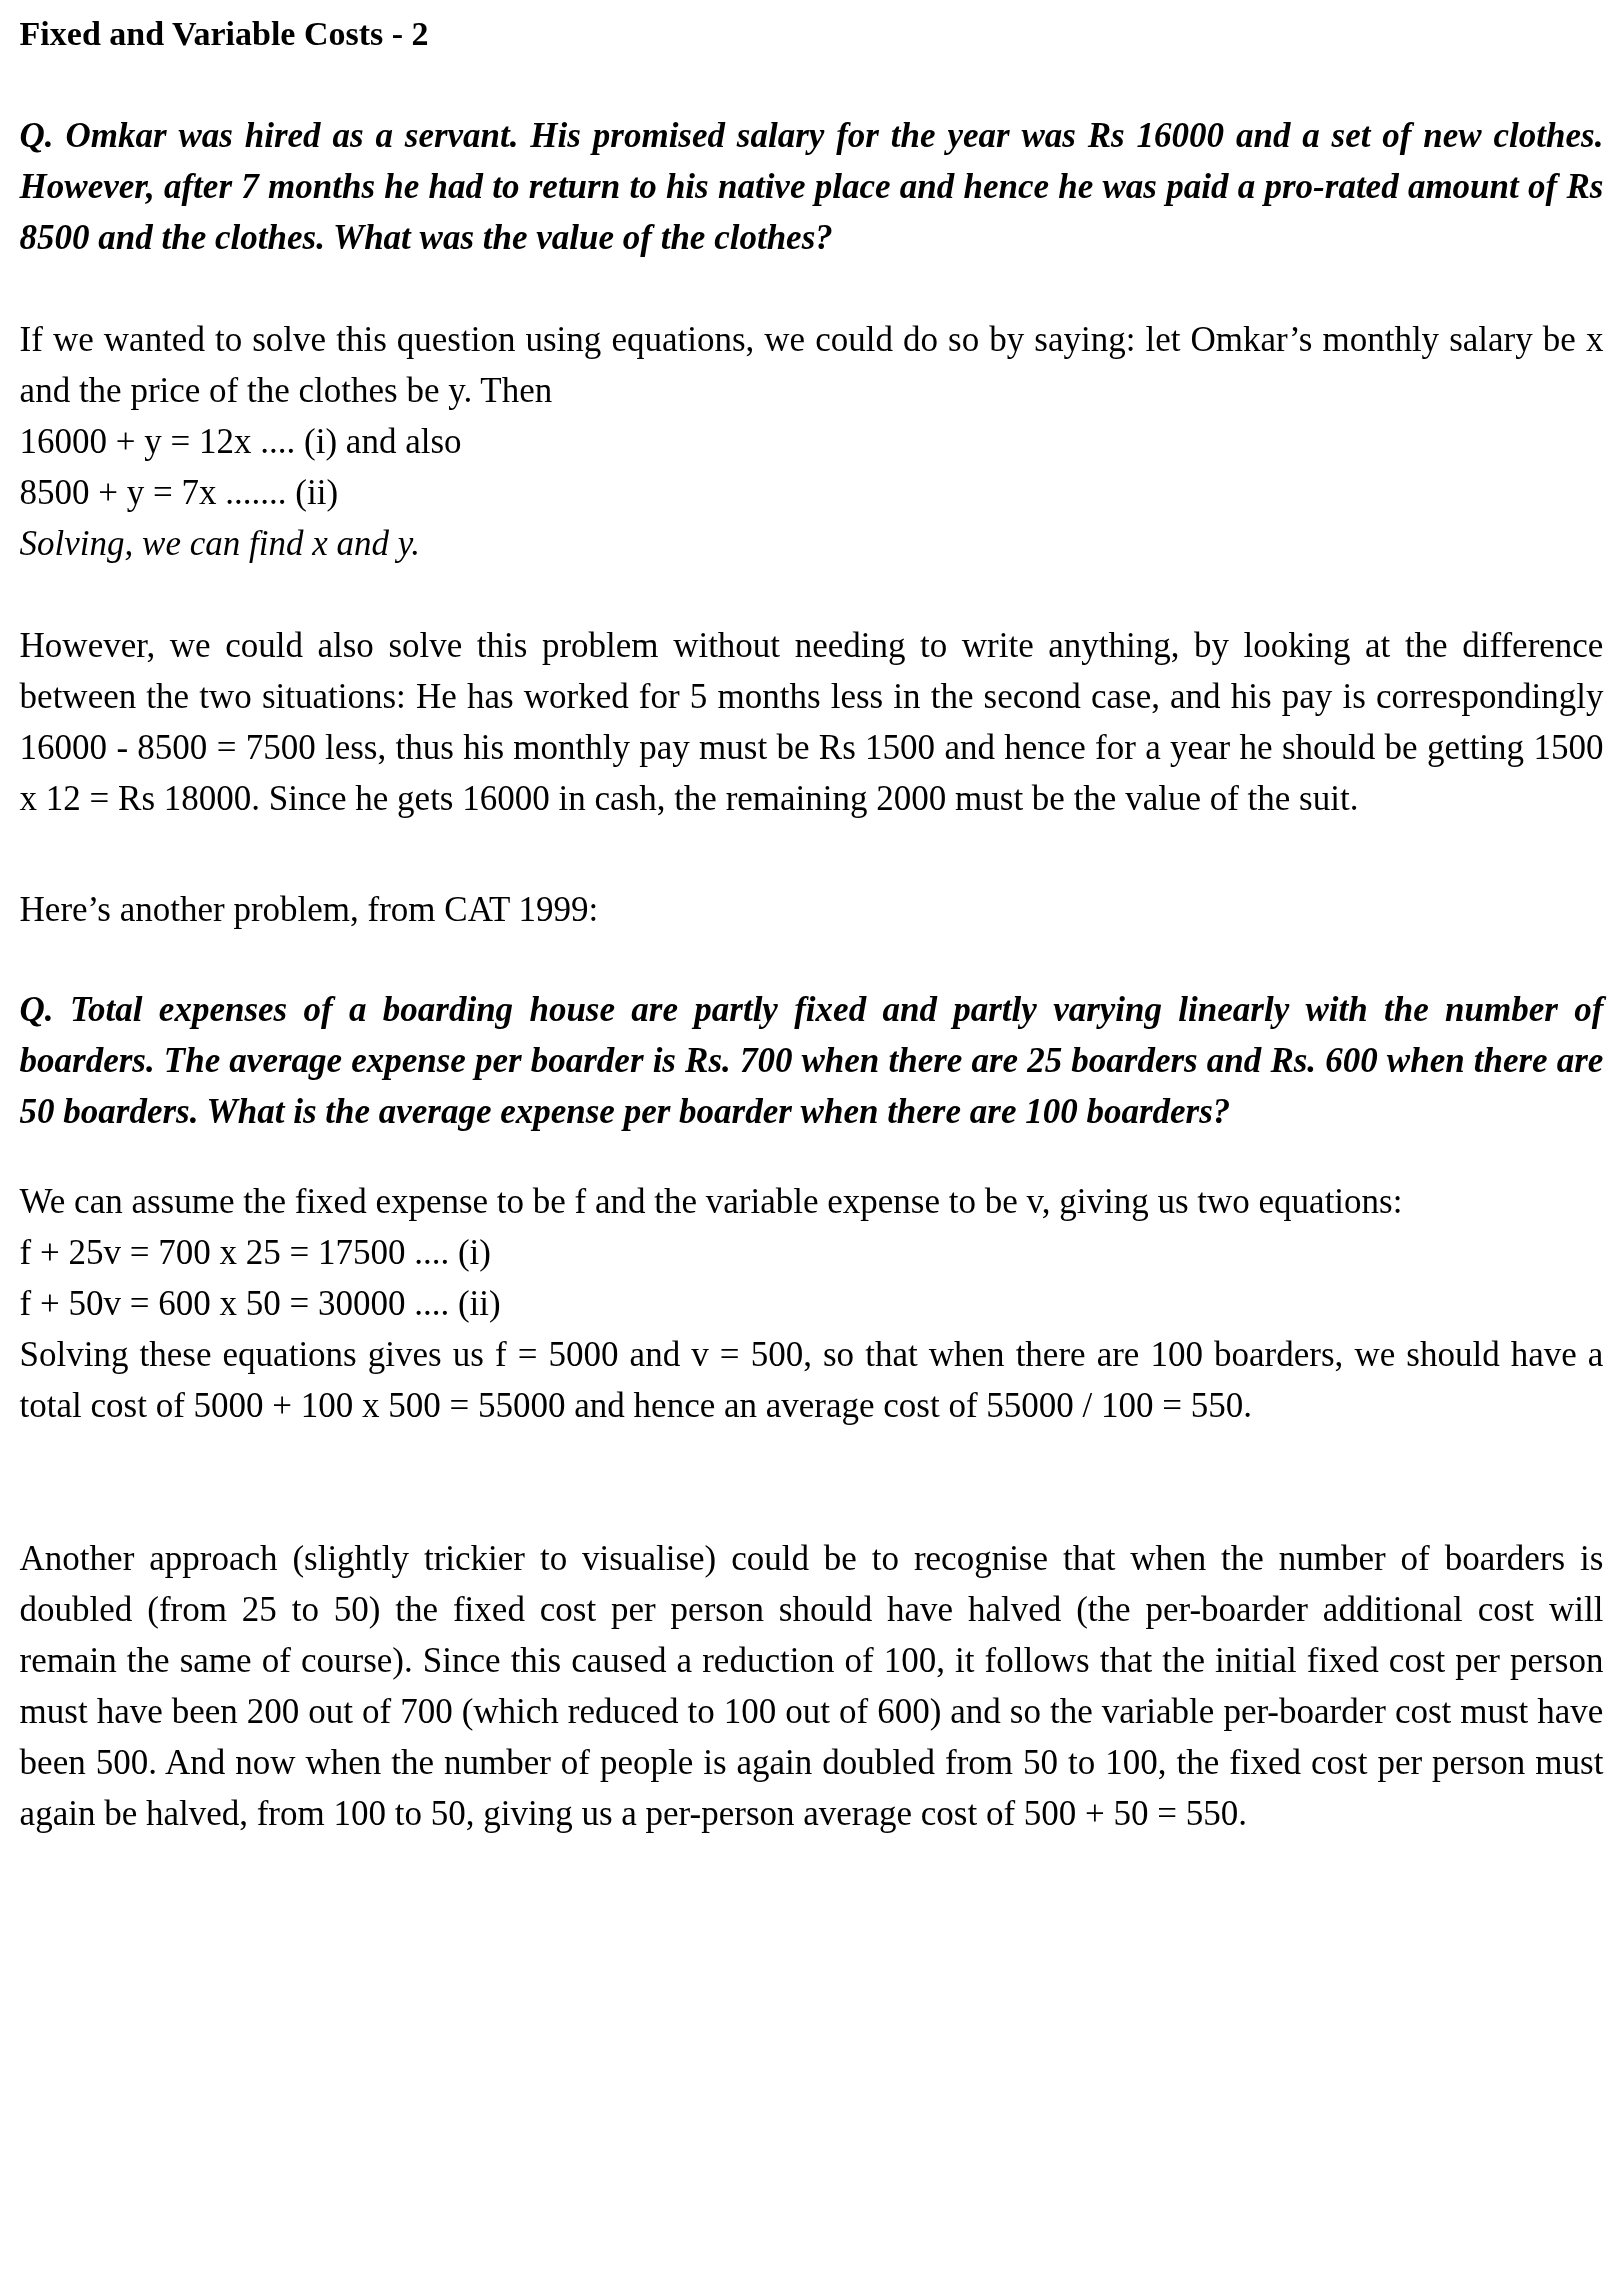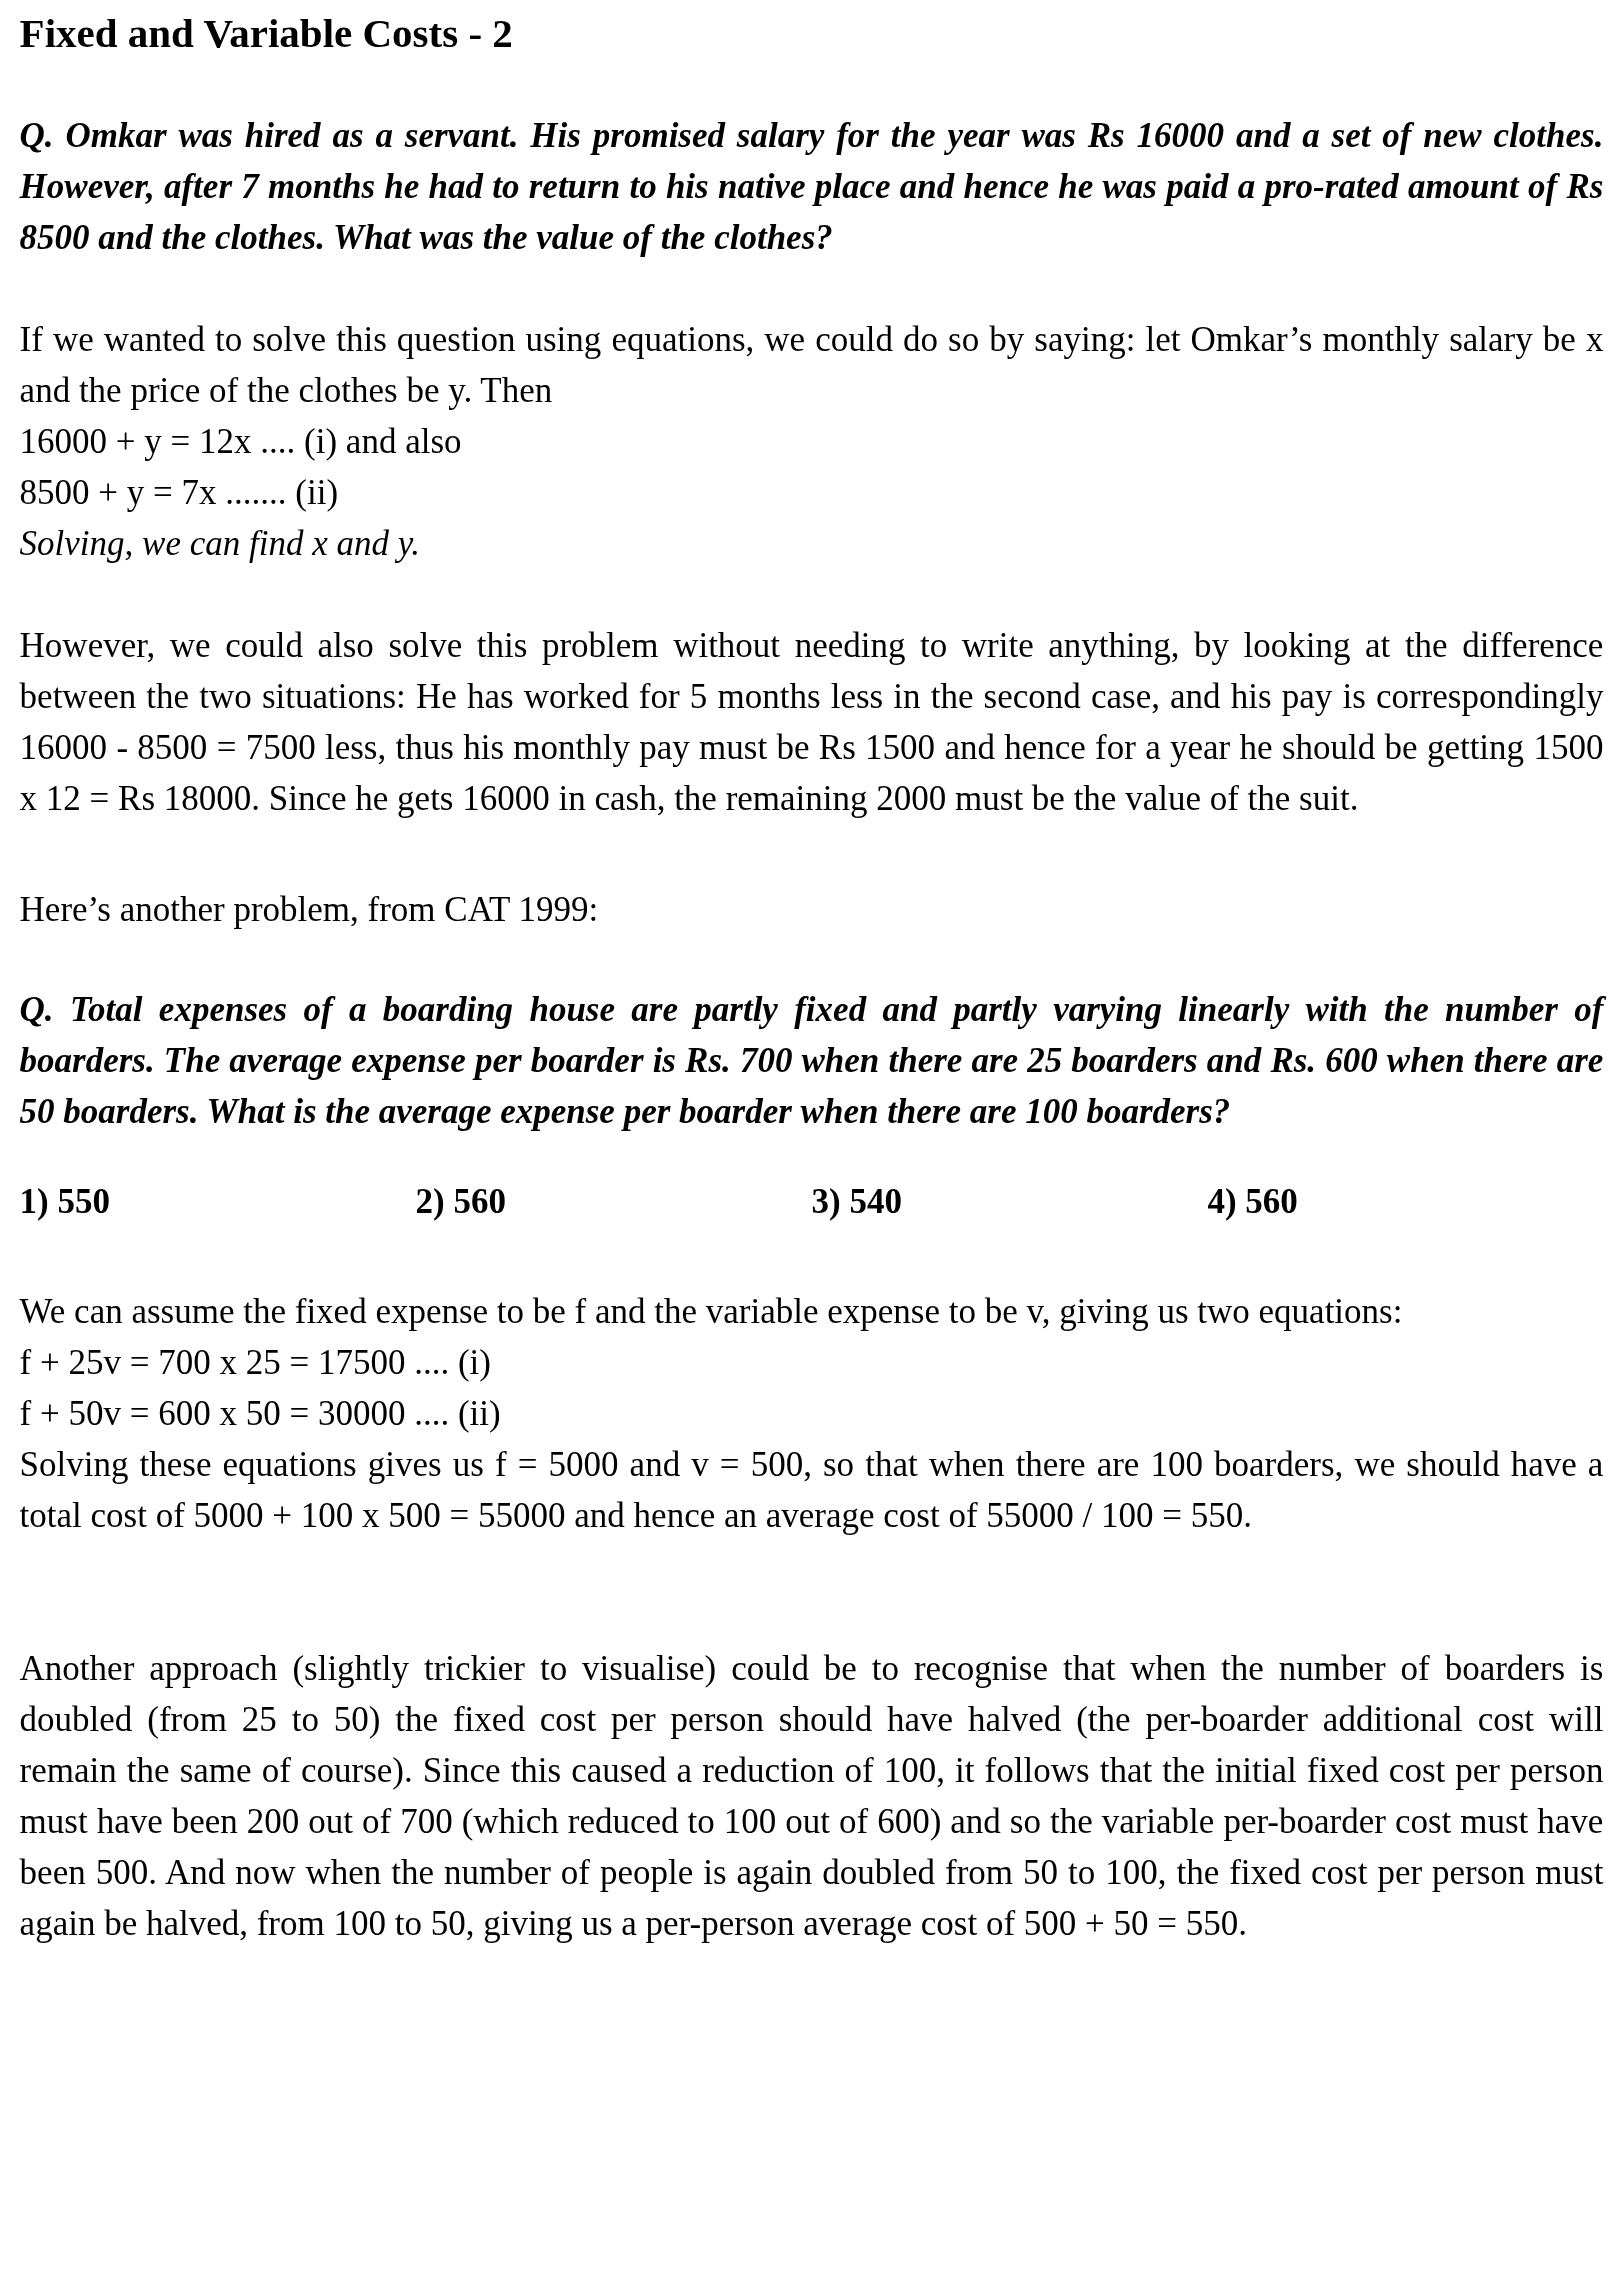--- a/index.html
+++ b/index.html
@@ -14,21 +14,21 @@
     box-sizing: border-box;
     padding: 7.9px 19.6px 0 19.6px;
     background: #ffffff;
     color: #000000;
     font-family: "Liberation Serif", "DejaVu Serif", serif;
     font-size: 35px;
     line-height: 51px;
     overflow: hidden;
   }
   .title {
-    font-size: 41px;
+    font-size: 34px;
     line-height: 51px;
     font-weight: bold;
     margin: 0 0 51px 0;
   }
   p { margin: 0; }
   .justify { text-align: justify; }
   .bold { font-weight: bold; }
   .mb1        { margin-bottom: 51px; font-style: italic; }
   .mb-however { margin-bottom: 60px; }
   .mb-inter   { margin-bottom: 49px; }
@@ -60,26 +60,20 @@
   <p>8500 + y = 7x ....... (ii)</p>
 
   <p class="mb1">Solving, we can find x and y.</p>
 
   <p class="justify mb-however">However, we could also solve this problem without needing to write anything, by looking at the difference between the two situations: He has worked for 5 months less in the second case, and his pay is correspondingly 16000 - 8500 = 7500 less, thus his monthly pay must be Rs 1500 and hence for a year he should be getting 1500 x 12 = Rs 18000. Since he gets 16000 in cash, the remaining 2000 must be the value of the suit.</p>
 
   <p class="mb-inter">Here’s another problem, from CAT 1999:</p>
 
   <p class="bold justify mb-q2">Q. Total expenses of a boarding house are partly fixed and partly varying linearly with the number of boarders. The average expense per boarder is Rs. 700 when there are 25 boarders and Rs. 600 when there are 50 boarders. What is the average expense per boarder when there are 100 boarders?</p>
 
-  <div class="options-row mb-opts">
-    <span class="opt">1) 550</span>
-    <span class="opt">2) 560</span>
-    <span class="opt">3) 540</span>
-    <span class="opt">4) 560</span>
-  </div>
 
   <p class="justify">We can assume the fixed expense to be f and the variable expense to be v, giving us two equations:</p>
 
   <p>f + 25v = 700 x 25 = 17500 .... (i)</p>
 
   <p>f + 50v = 600 x 50 = 30000 .... (ii)</p>
 
   <p class="justify mb-concl">Solving these equations gives us f = 5000 and v = 500, so that when there are 100 boarders, we should have a total cost of 5000 + 100 x 500 = 55000 and hence an average cost of 55000 / 100 = 550.</p>
 
   <p class="justify">Another approach (slightly trickier to visualise) could be to recognise that when the number of boarders is doubled (from 25 to 50) the fixed cost per person should have halved (the per-boarder additional cost will remain the same of course). Since this caused a reduction of 100, it follows that the initial fixed cost per person must have been 200 out of 700 (which reduced to 100 out of 600) and so the variable per-boarder cost must have been 500. And now when the number of people is again doubled from 50 to 100, the fixed cost per person must again be halved, from 100 to 50, giving us a per-person average cost of 500 + 50 = 550.</p>

